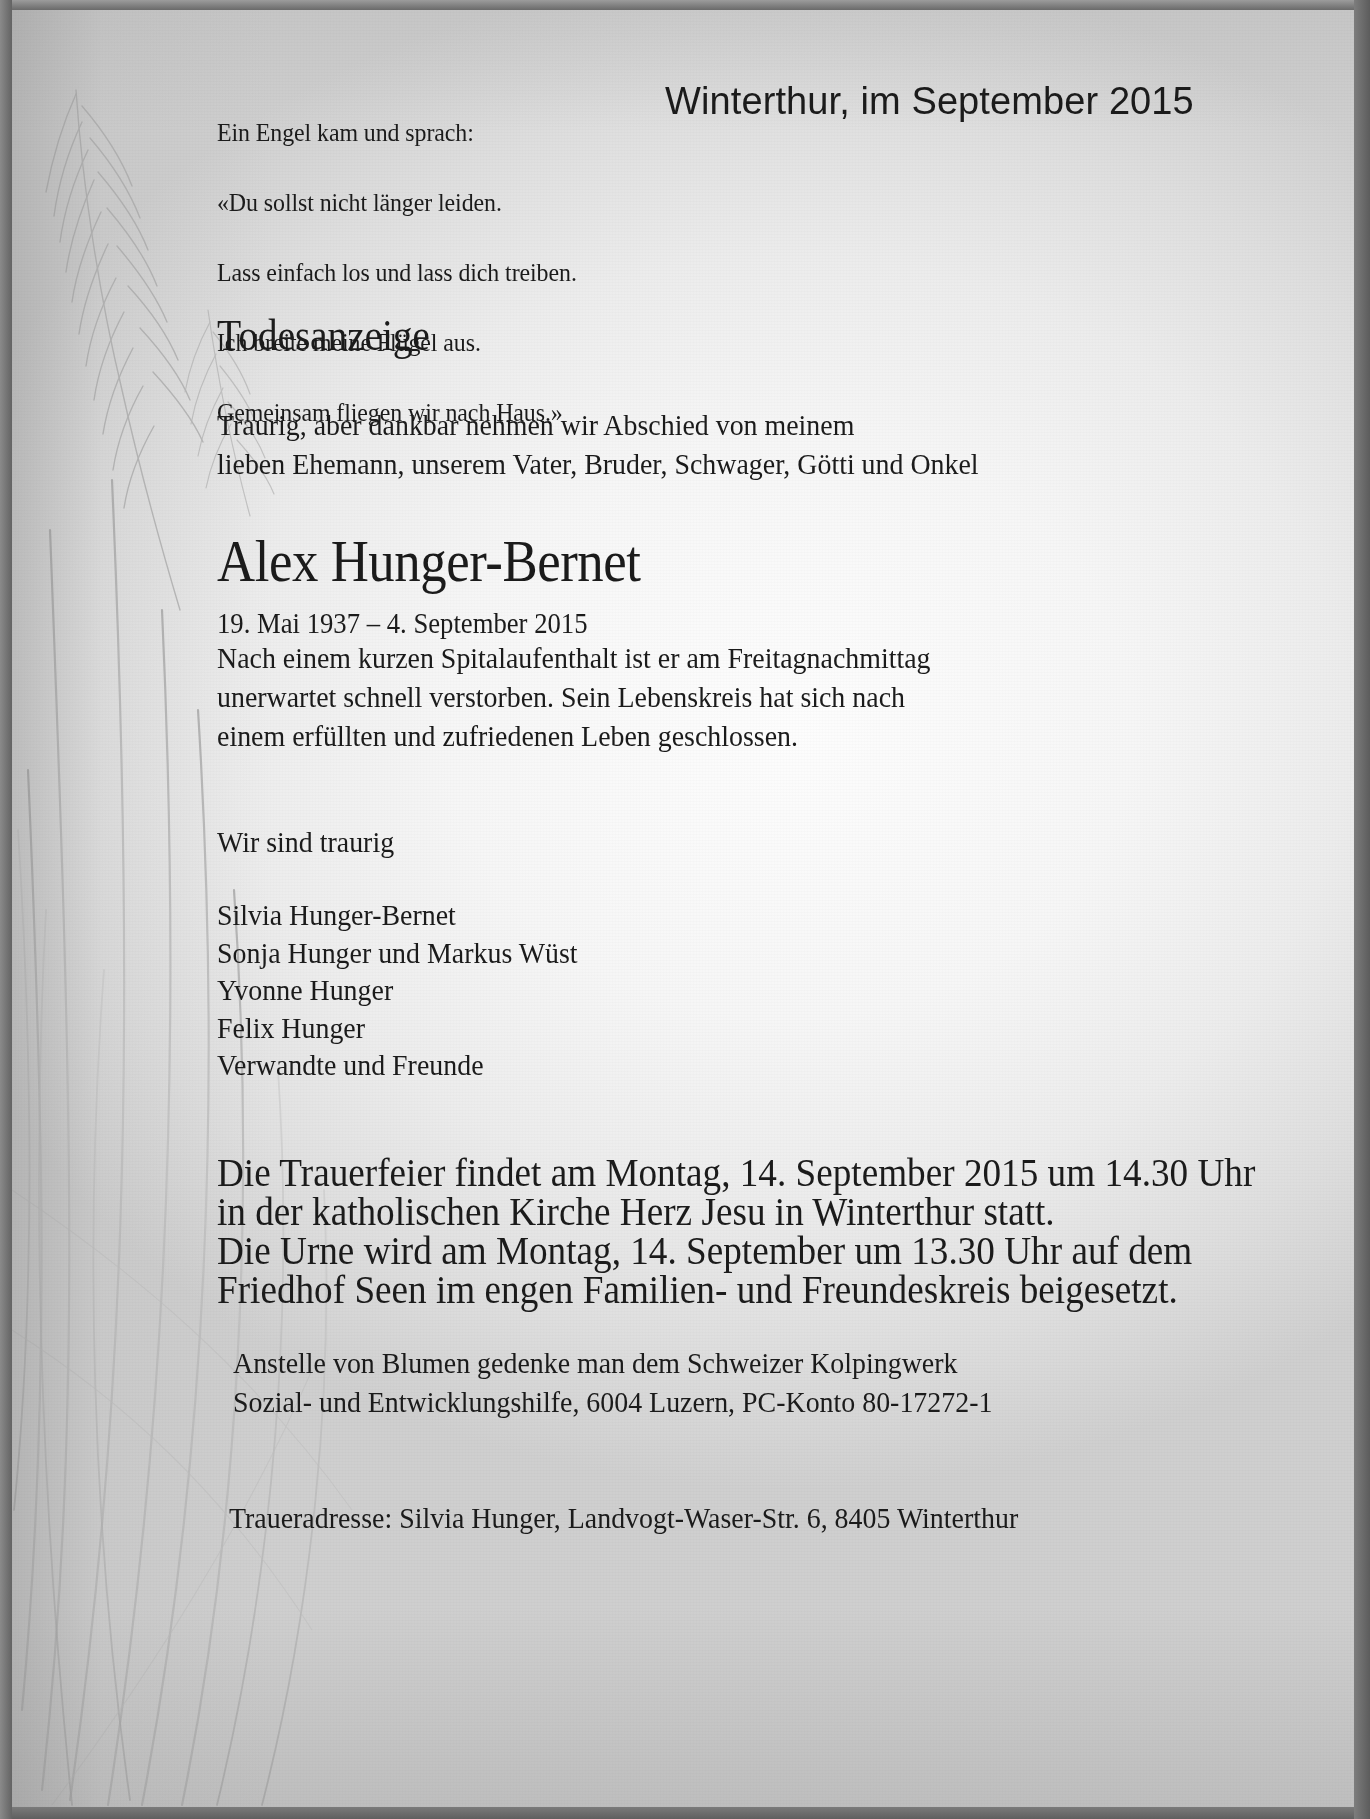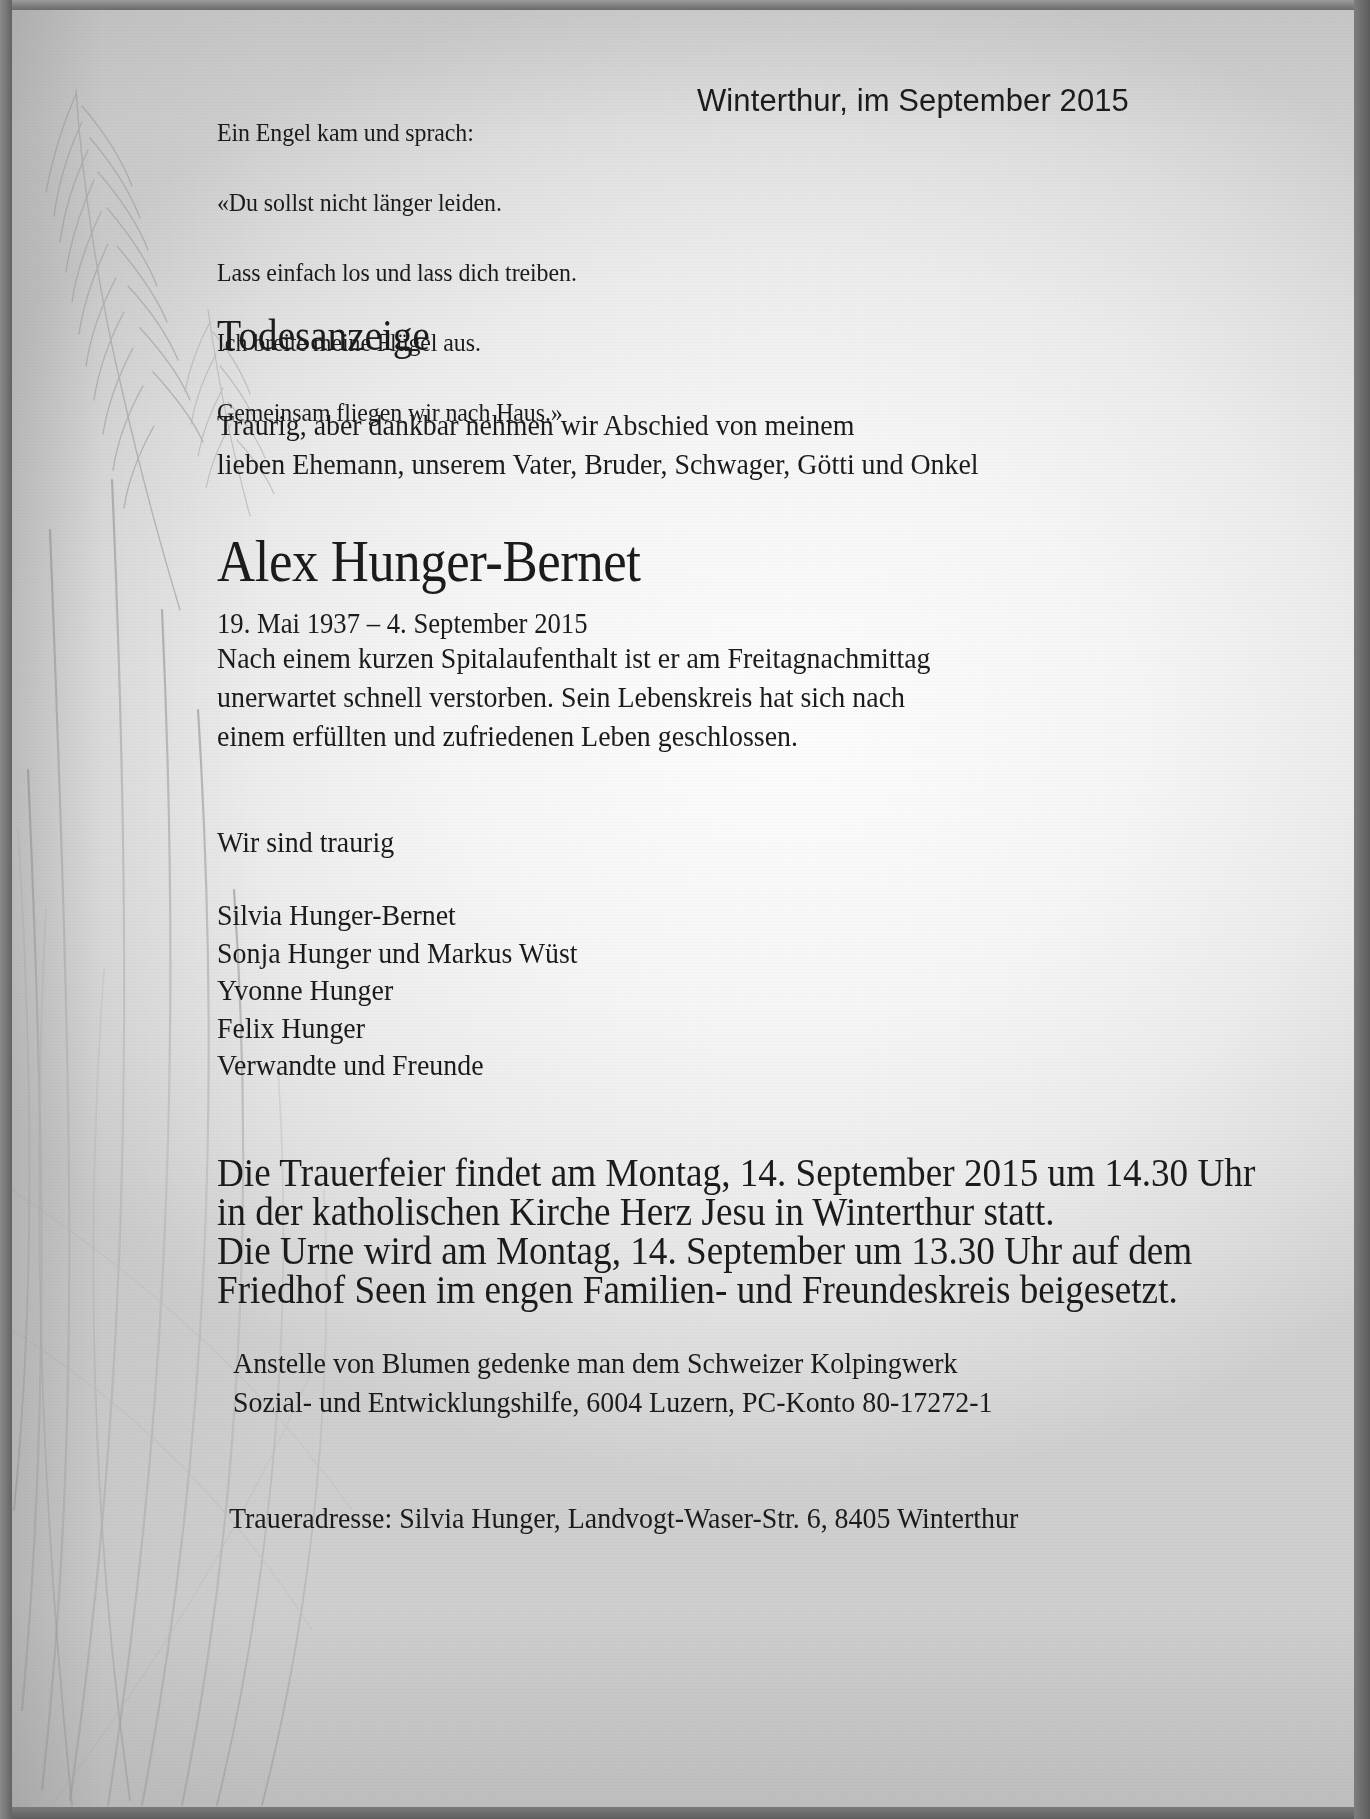--- a/index.html
+++ b/index.html
@@ -118,23 +118,23 @@
     top: 70px;
     font-size: 26px;
     line-height: 35px;
     letter-spacing: -0.1px;
     white-space: pre-line;
   }
   .poem .ln { display: block; transform: scaleX(0.92); transform-origin: left center; }
 
   .dateline {
     position: absolute;
-    left: 480px;
+    left: 448px;
     top: 72px;
-    font-size: 31px;
+    font-size: 38px;
     line-height: 38px;
     letter-spacing: 0.1px;
     white-space: nowrap;
   }
 
   .headline {
     position: absolute;
     left: 0;
     top: 300px;
     font-size: 44px;

